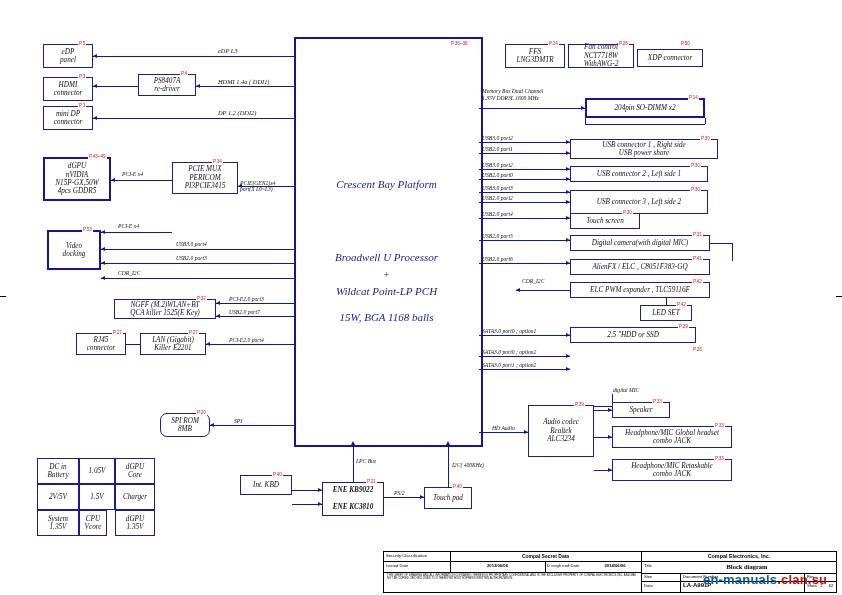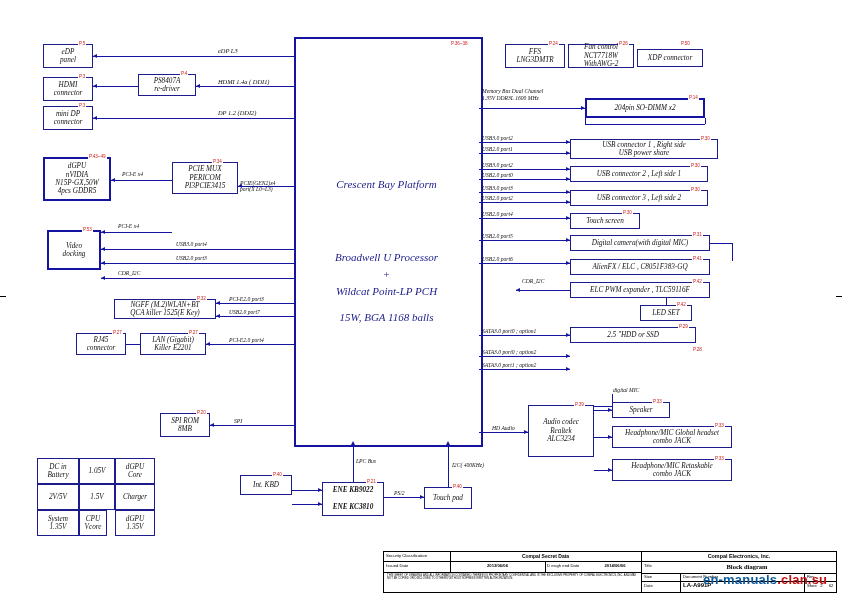--- a/index.html
+++ b/index.html
@@ -136,21 +136,21 @@
 
   <div class="box" style="left:140px;top:333px;width:66px;height:22px;white-space:pre;">LAN (Gigabit)
 Killer E2201</div>
   <div class="tag" style="left:188px;top:330px;">P.27</div>
 
   <div class="cline h" style="left:126px;top:344px;width:14px;"></div>
   <div class="cline h" style="left:206px;top:344px;width:88px;"></div>
   <div class="arrow l" style="left:206px;top:341.5px;"></div>
   <div class="lbl sm" style="left:229px;top:337px;">PCI-E2.0 port4</div>
 
-  <div class="box" style="left:160px;top:413px;width:50px;height:24px;white-space:pre;">SPI ROM
+  <div class="box" style="left:160px;top:413px;width:50px;height:24px;white-space:pre;border-radius:7px;">SPI ROM
 8MB</div>
   <div class="tag" style="left:196px;top:410px;">P.20</div>
   <div class="cline h" style="left:210px;top:425px;width:84px;"></div>
   <div class="arrow l" style="left:210px;top:422.5px;"></div>
   <div class="lbl sm" style="left:234px;top:418px;">SPI</div>
 
   <div class="box" style="left:37px;top:458px;width:42px;height:26px;white-space:pre;">DC in
 Battery</div>
   <div class="box" style="left:79px;top:458px;width:36px;height:26px;">1.05V</div>
   <div class="box" style="left:115px;top:458px;width:40px;height:26px;white-space:pre;">dGPU
@@ -227,21 +227,21 @@
 
   <div class="box" style="left:570px;top:166px;width:138px;height:16px;">USB connector 2 , Left side 1</div>
   <div class="tag" style="left:690px;top:163px;">P.30</div>
   <div class="cline h" style="left:479px;top:169px;width:91px;"></div>
   <div class="arrow r" style="left:566px;top:166.5px;"></div>
   <div class="lbl sm" style="left:482px;top:162px;">USB3.0 port2</div>
   <div class="cline h" style="left:479px;top:179px;width:91px;"></div>
   <div class="arrow r" style="left:566px;top:176.5px;"></div>
   <div class="lbl sm" style="left:482px;top:172px;">USB2.0 port0</div>
 
-  <div class="box" style="left:570px;top:190px;width:138px;height:16px;">USB connector 3 , Left side 2</div>
+  <div class="box" style="left:570px;top:190px;width:138px;height:24px;">USB connector 3 , Left side 2</div>
   <div class="tag" style="left:690px;top:187px;">P.30</div>
   <div class="cline h" style="left:479px;top:192px;width:91px;"></div>
   <div class="arrow r" style="left:566px;top:189.5px;"></div>
   <div class="lbl sm" style="left:482px;top:185px;">USB3.0 port3</div>
   <div class="cline h" style="left:479px;top:202px;width:91px;"></div>
   <div class="arrow r" style="left:566px;top:199.5px;"></div>
   <div class="lbl sm" style="left:482px;top:195px;">USB2.0 port2</div>
 
   <div class="box" style="left:570px;top:213px;width:70px;height:16px;">Touch screen</div>
   <div class="tag" style="left:622px;top:210px;">P.30</div>

